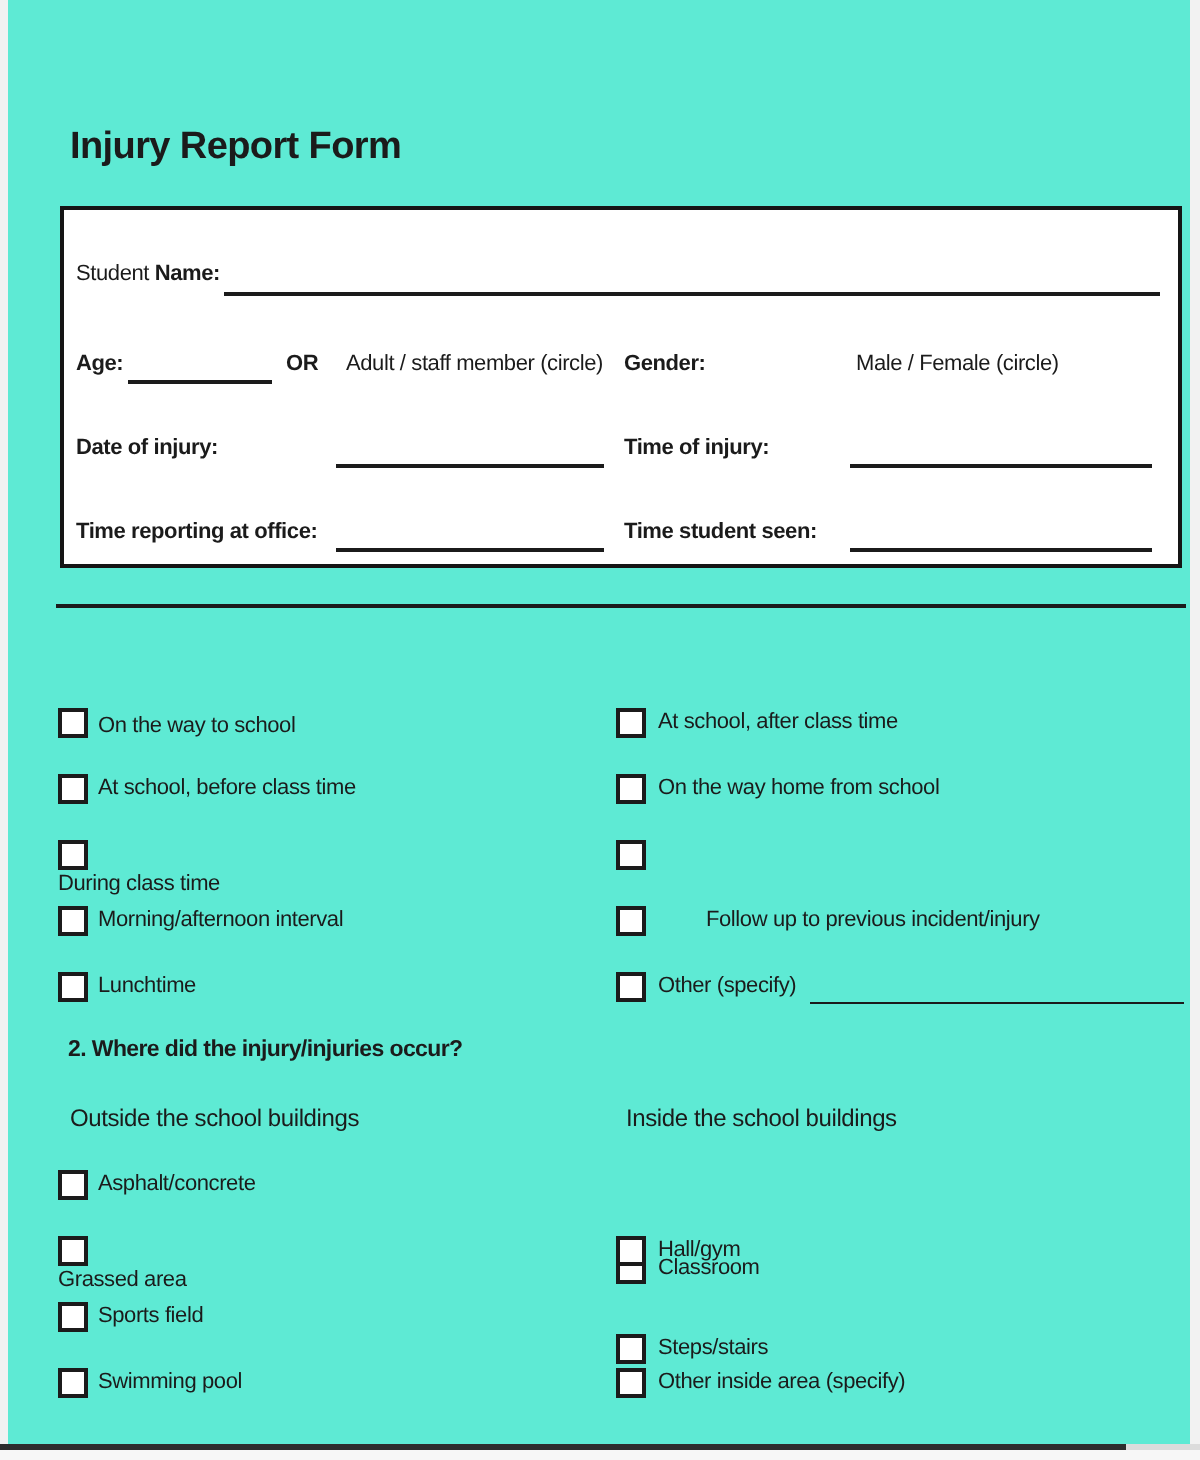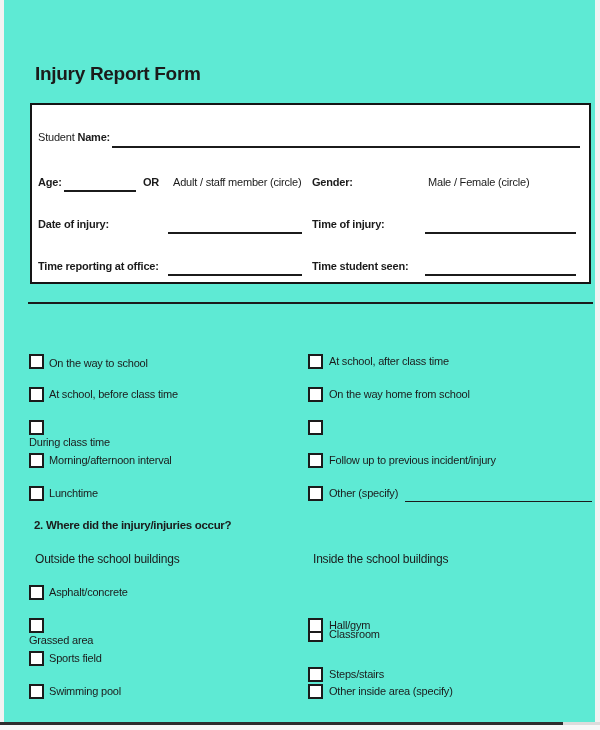--- a/index.html
+++ b/index.html
@@ -101,21 +101,21 @@
     <span class="cb-label">During class time</span>
   </div>
   <div class="cb-row right-col" style="left:308px; top:420px;">
     <span class="cb"></span>
   </div>
 
   <div class="cb-row left-col" style="left:29px; top:453px;">
     <span class="cb"></span>
     <span class="cb-label">Morning/afternoon interval</span>
   </div>
-  <div class="cb-row right-col" style="left:308px; top:453px;">
+  <div class="cb-row right-col" style="left:308px; top:453px;gap:24px;">
     <span class="cb"></span>
     <span class="cb-label">Follow up to previous incident/injury</span>
   </div>
 
   <div class="cb-row left-col" style="left:29px; top:486px;">
     <span class="cb"></span>
     <span class="cb-label">Lunchtime</span>
   </div>
   <div class="cb-row right-col" style="left:308px; top:486px;">
     <span class="cb"></span>

